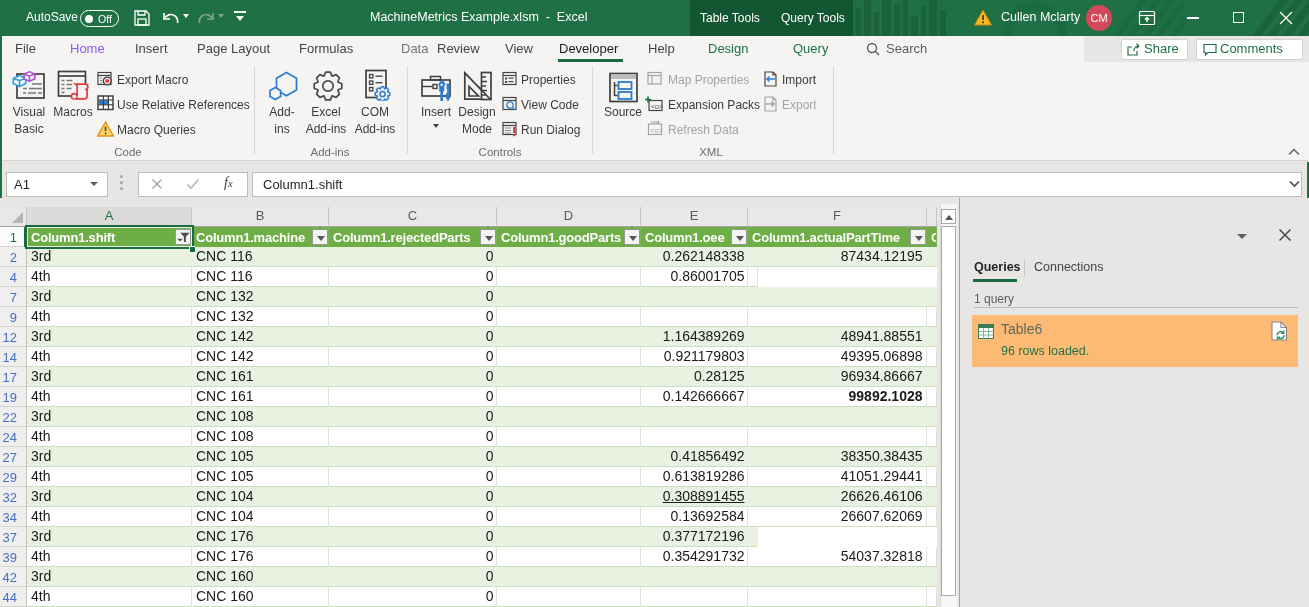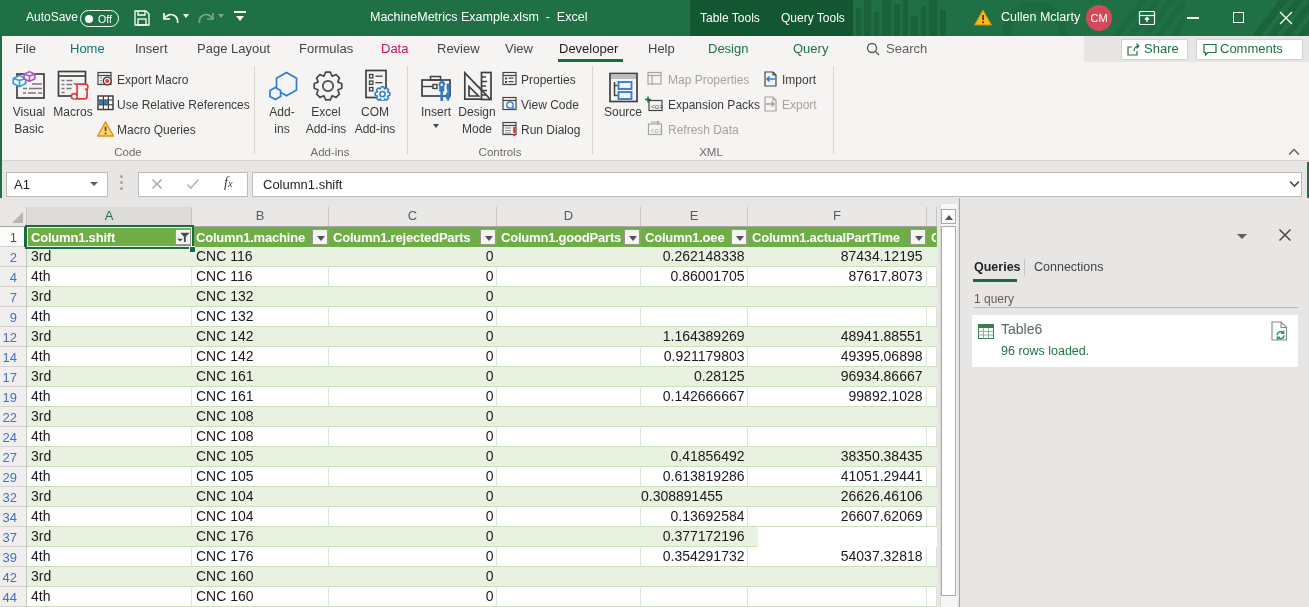--- a/index.html
+++ b/index.html
@@ -92,25 +92,25 @@
     </svg>
 <div class="ab" style="left:1187px;top:17px;width:12px;height:1.5px;background:#fff"></div>
 <div class="ab" style="left:1233px;top:12px;width:11px;height:11px;border:1.3px solid #fff"></div>
 <svg class="ab" style="left:1279px;top:11px" width="14" height="14" viewBox="0 0 14 14" stroke="#fff" stroke-width="1.3">
       <line x1="1" y1="1" x2="13" y2="13"></line>
       <line x1="13" y1="1" x2="1" y2="13"></line>
     </svg>
 </div>
 <div id="tabrow">
 <div class="tab" style="left:15px;color:#444">File</div>
-<div class="tab" style="left:70px;color:#0f766e">Home</div>
+<div class="tab" style="left:70px;color:#8b5cf6">Home</div>
 <div class="tab" style="left:135px;color:#444">Insert</div>
 <div class="tab" style="left:197px;color:#444">Page Layout</div>
 <div class="tab" style="left:299px;color:#444">Formulas</div>
-<div class="tab" style="left:381px;color:#be185d">Data</div>
+<div class="tab" style="left:401px;color:#737373">Data</div>
 <div class="tab" style="left:437px;color:#444">Review</div>
 <div class="tab" style="left:505px;color:#444">View</div>
 <div class="tab" style="left:559px;color:#1E1D1C">Developer</div>
 <div class="tab" style="left:648px;color:#444">Help</div>
 <div class="tab" style="left:708px;color:#1E7145">Design</div>
 <div class="tab" style="left:793px;color:#1E7145">Query</div>
 <div class="ab" style="left:558px;top:23px;width:65px;height:3px;background:#1B6B41"></div>
 <svg class="ab" style="left:866px;top:6px" width="14" height="14" viewBox="0 0 14 14" fill="none" stroke="#605E5C" stroke-width="1.4">
       <circle cx="6" cy="6" r="4.5"></circle>
       <line x1="9.5" y1="9.5" x2="13" y2="13"></line>
@@ -385,21 +385,20 @@
 <div class="cell" style="width:107px;text-align:right;padding-right:2.5px;">0.262148338</div>
 <div class="cell" style="width:179px;text-align:right;padding-right:3.5px;">87434.12195</div>
 <div class="cell" style="width:10px;text-align:left;padding-left:0px;"></div>
 </div>
 <div class="row rw" style="top:63px;left:27px">
 <div class="cell" style="width:165px;text-align:left;padding-left:4px;">4th</div>
 <div class="cell" style="width:137px;text-align:left;padding-left:4px;">CNC 116</div>
 <div class="cell" style="width:168px;text-align:right;padding-right:2.5px;">0</div>
 <div class="cell" style="width:144px;text-align:left;padding-left:4px;"></div>
 <div class="cell" style="width:107px;text-align:right;padding-right:2.5px;">0.86001705</div>
-<div class="cell" style="width:179px;text-align:right;padding-right:3.5px;">87617.8073</div>
 <div class="cell" style="width:10px;text-align:left;padding-left:0px;"></div>
 </div>
 <div class="row rg" style="top:83px;left:27px">
 <div class="cell" style="width:165px;text-align:left;padding-left:4px;">3rd</div>
 <div class="cell" style="width:137px;text-align:left;padding-left:4px;">CNC 132</div>
 <div class="cell" style="width:168px;text-align:right;padding-right:2.5px;">0</div>
 <div class="cell" style="width:144px;text-align:left;padding-left:4px;"></div>
 <div class="cell" style="width:107px;text-align:right;padding-right:2.5px;"></div>
 <div class="cell" style="width:179px;text-align:right;padding-right:3.5px;"></div>
 <div class="cell" style="width:10px;text-align:left;padding-left:0px;"></div>
@@ -439,21 +438,21 @@
 <div class="cell" style="width:107px;text-align:right;padding-right:2.5px;">0.28125</div>
 <div class="cell" style="width:179px;text-align:right;padding-right:3.5px;">96934.86667</div>
 <div class="cell" style="width:10px;text-align:left;padding-left:0px;"></div>
 </div>
 <div class="row rw" style="top:183px;left:27px">
 <div class="cell" style="width:165px;text-align:left;padding-left:4px;">4th</div>
 <div class="cell" style="width:137px;text-align:left;padding-left:4px;">CNC 161</div>
 <div class="cell" style="width:168px;text-align:right;padding-right:2.5px;">0</div>
 <div class="cell" style="width:144px;text-align:left;padding-left:4px;"></div>
 <div class="cell" style="width:107px;text-align:right;padding-right:2.5px;">0.142666667</div>
-<div class="cell" style="width:179px;text-align:right;padding-right:3.5px;">99892.1028</div>
+<div class="cell" style="width:179px;text-align:right;padding-right:3.5px;font-weight:bold;">99892.1028</div>
 <div class="cell" style="width:10px;text-align:left;padding-left:0px;"></div>
 </div>
 <div class="row rg" style="top:203px;left:27px">
 <div class="cell" style="width:165px;text-align:left;padding-left:4px;">3rd</div>
 <div class="cell" style="width:137px;text-align:left;padding-left:4px;">CNC 108</div>
 <div class="cell" style="width:168px;text-align:right;padding-right:2.5px;">0</div>
 <div class="cell" style="width:144px;text-align:left;padding-left:4px;"></div>
 <div class="cell" style="width:107px;text-align:right;padding-right:2.5px;"></div>
 <div class="cell" style="width:179px;text-align:right;padding-right:3.5px;"></div>
 <div class="cell" style="width:10px;text-align:left;padding-left:0px;"></div>
@@ -483,21 +482,21 @@
 <div class="cell" style="width:144px;text-align:left;padding-left:4px;"></div>
 <div class="cell" style="width:107px;text-align:right;padding-right:2.5px;">0.613819286</div>
 <div class="cell" style="width:179px;text-align:right;padding-right:3.5px;">41051.29441</div>
 <div class="cell" style="width:10px;text-align:left;padding-left:0px;"></div>
 </div>
 <div class="row rg" style="top:283px;left:27px">
 <div class="cell" style="width:165px;text-align:left;padding-left:4px;">3rd</div>
 <div class="cell" style="width:137px;text-align:left;padding-left:4px;">CNC 104</div>
 <div class="cell" style="width:168px;text-align:right;padding-right:2.5px;">0</div>
 <div class="cell" style="width:144px;text-align:left;padding-left:4px;"></div>
-<div class="cell" style="width:107px;padding-right:2.5px;">0.308891455</div>
+<div class="cell" style="width:107px;text-align:right;padding-right:2.5px;text-decoration:underline;">0.308891455</div>
 <div class="cell" style="width:179px;text-align:right;padding-right:3.5px;">26626.46106</div>
 <div class="cell" style="width:10px;text-align:left;padding-left:0px;"></div>
 </div>
 <div class="row rw" style="top:303px;left:27px">
 <div class="cell" style="width:165px;text-align:left;padding-left:4px;">4th</div>
 <div class="cell" style="width:137px;text-align:left;padding-left:4px;">CNC 104</div>
 <div class="cell" style="width:168px;text-align:right;padding-right:2.5px;">0</div>
 <div class="cell" style="width:144px;text-align:left;padding-left:4px;"></div>
 <div class="cell" style="width:107px;text-align:right;padding-right:2.5px;">0.13692584</div>
 <div class="cell" style="width:179px;text-align:right;padding-right:3.5px;">26607.62069</div>
@@ -574,21 +573,21 @@
 <svg class="ab" style="left:318px;top:30px" width="14" height="14" viewBox="0 0 14 14" stroke="#484644" stroke-width="1.5">
       <line x1="1.5" y1="1.5" x2="12.5" y2="12.5"></line>
       <line x1="12.5" y1="1.5" x2="1.5" y2="12.5"></line>
     </svg>
 <div class="ab" style="left:14px;top:62px;font-size:12.5px;font-weight:bold;color:#252423">Queries</div>
 <div class="ab" style="left:13px;top:81px;width:44px;height:3px;background:#1B6B41"></div>
 <div class="ab" style="left:64px;top:61px;width:1px;height:17px;background:#C8C6C4"></div>
 <div class="ab" style="left:74px;top:62px;font-size:12.5px;color:#444">Connections</div>
 <div class="ab" style="left:14px;top:94px;font-size:12px;color:#605E5C">1 query</div>
 <div class="ab" style="left:14px;top:109px;width:324px;height:1px;background:#BBB9B7"></div>
-<div class="ab" style="left:12px;top:117px;width:326px;height:52px;background:#ffffff">
+<div class="ab" style="left:12px;top:117px;width:326px;height:52px;background:#fdba74">
 <svg class="ab" style="left:6px;top:9px" width="16" height="15" viewBox="0 0 16 15">
         <rect x="0.5" y="0.5" width="15" height="14" fill="#FDFDFD" stroke="#3A7D54" stroke-width="1"></rect>
         <rect x="1" y="1" width="14" height="3" fill="#3A7D54"></rect>
         <g stroke="#7FAE92" stroke-width="0.9">
           <line x1="5.5" y1="4" x2="5.5" y2="14.5"></line>
           <line x1="10.5" y1="4" x2="10.5" y2="14.5"></line>
           <line x1="0.5" y1="7.5" x2="15.5" y2="7.5"></line>
           <line x1="0.5" y1="11" x2="15.5" y2="11"></line>
         </g>
       </svg>

